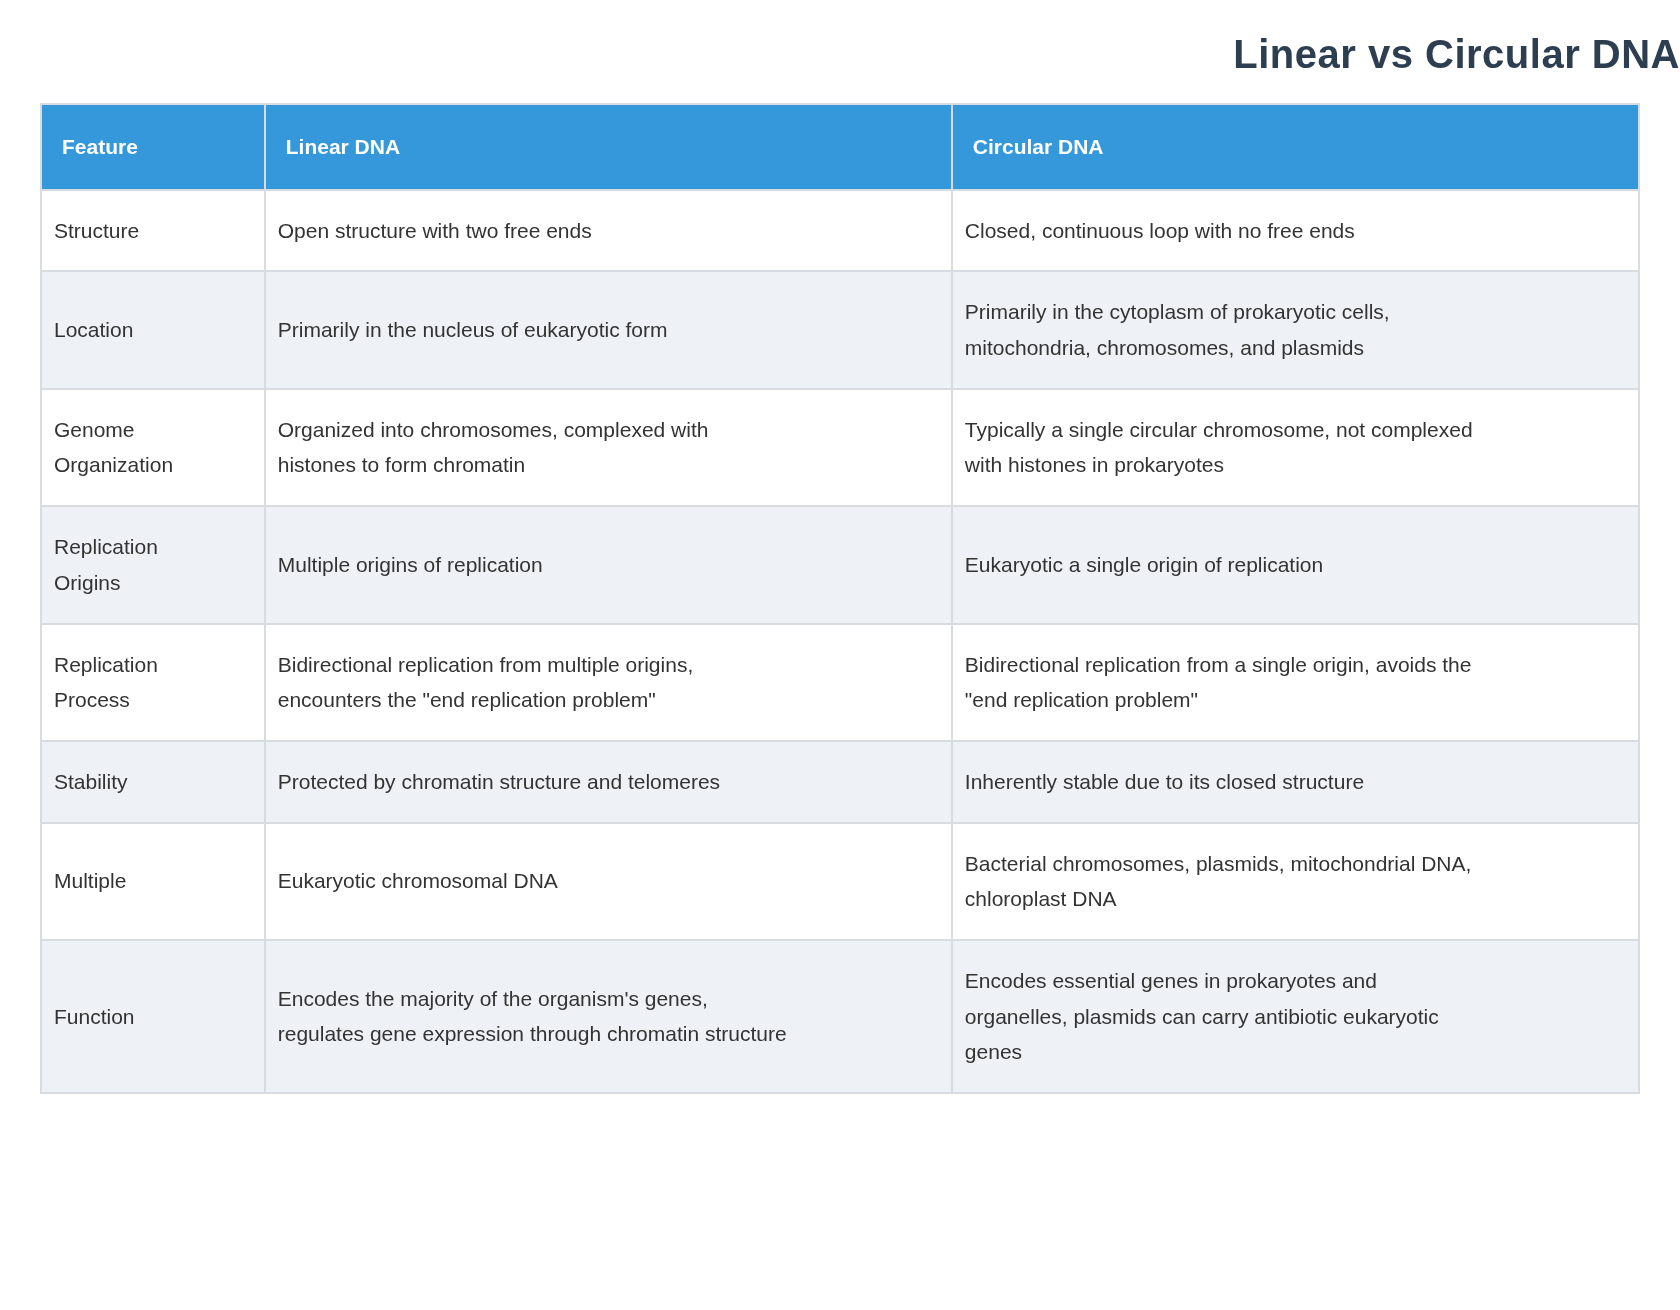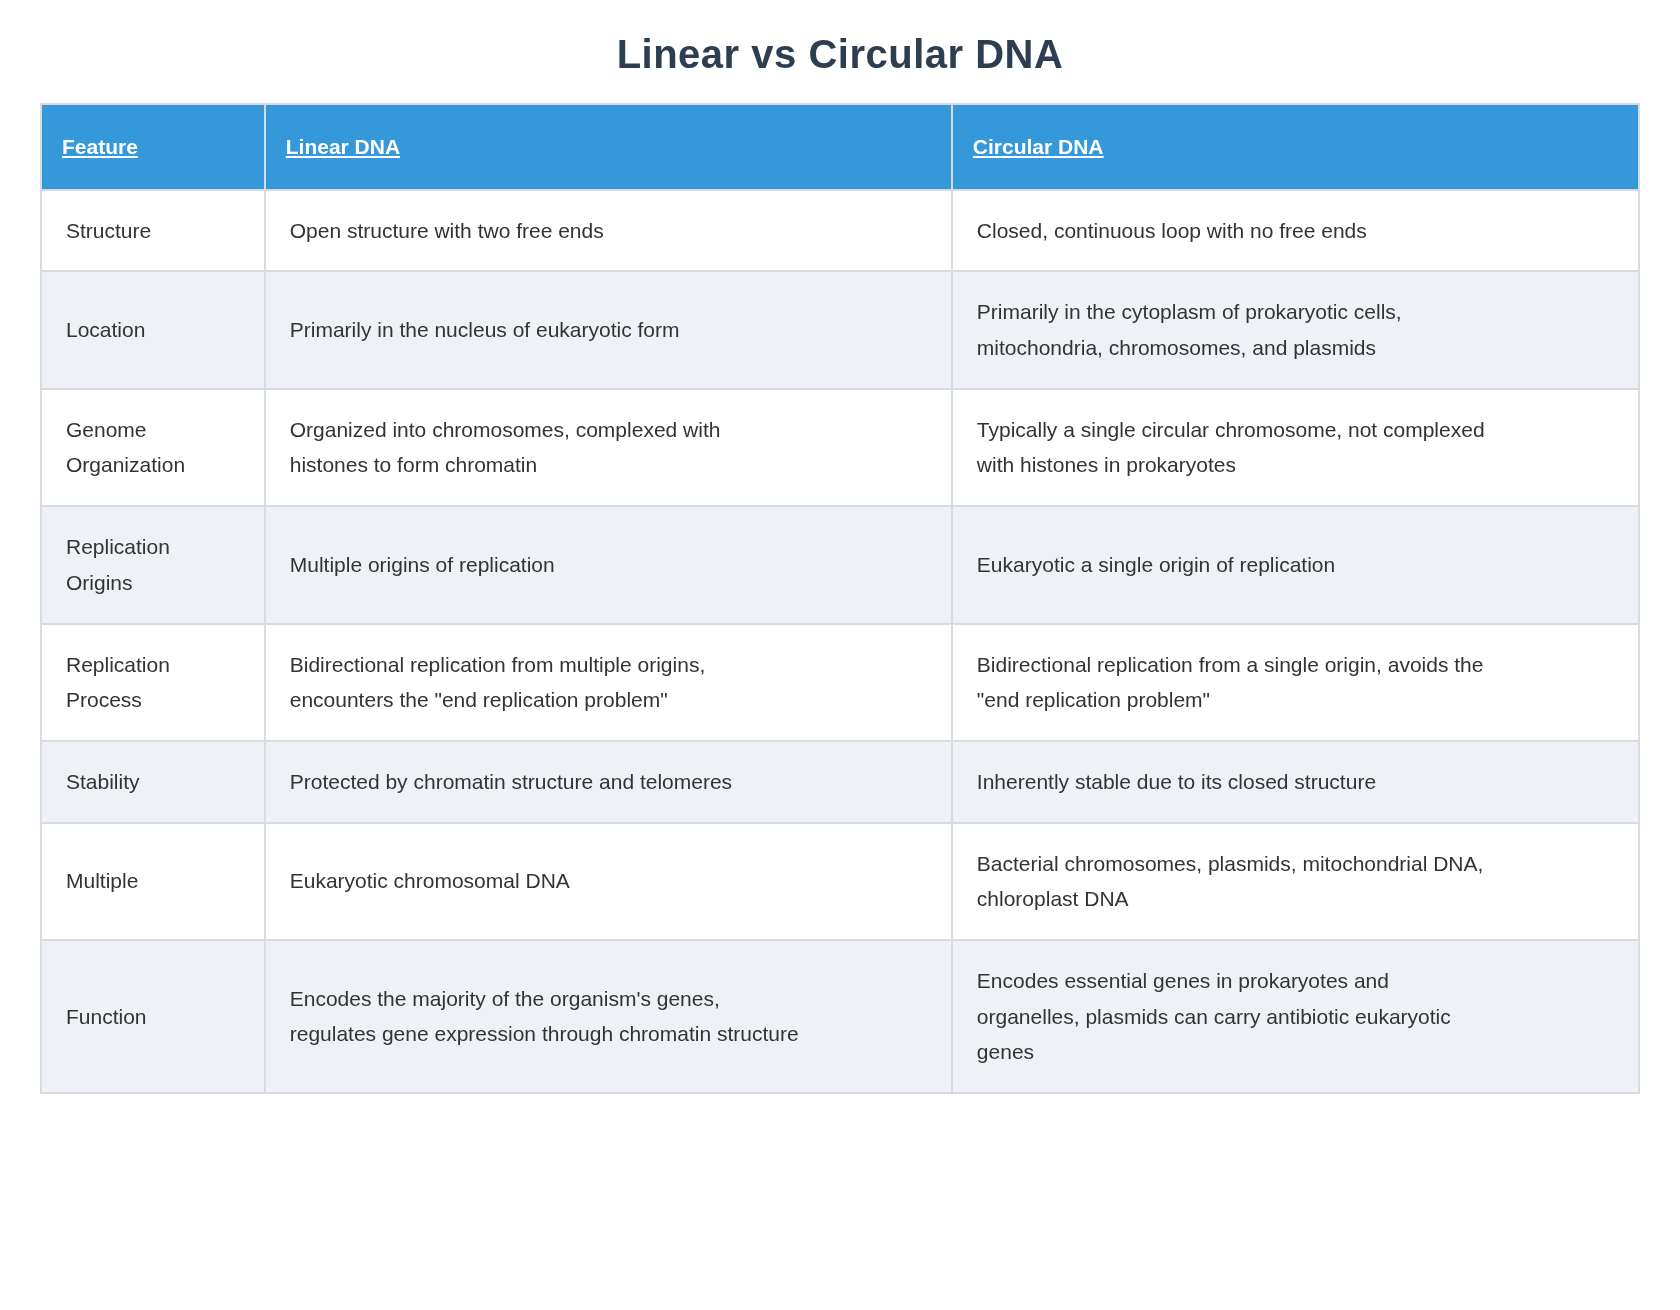--- a/index.html
+++ b/index.html
@@ -16,52 +16,51 @@
   body{
     width:1680px;
     height:1310px;
     overflow:hidden;
     font-family:"Liberation Sans","DejaVu Sans",sans-serif;
     color:var(--body-text);
   }
   .page-title{
     margin-top:32px;
     margin-bottom:26px;
-    text-align:center;
+    text-align:right;
     font-size:40px;
     font-weight:700;
     color:var(--title-text);
     letter-spacing:0.5px;
   }
   table.compare{
     width:1600px;
     margin:0 40px;
     border-collapse:collapse;
     table-layout:fixed;
   }
   col.c-feature{width:14%;}
   col.c-linear{width:43%;}
   col.c-circular{width:43%;}
   th,td{
     border:2px solid var(--border);
     text-align:left;
     vertical-align:middle;
     font-size:21px;
     line-height:1.7;
-    padding:22px 24px;
+    padding:22px 12px;
     white-space:pre-line;
     overflow-wrap:break-word;
   }
   thead th{
     background:var(--header-bg);
     color:var(--header-text);
     font-weight:700;
     padding:24px 20px;
     white-space:nowrap;
-    text-decoration:underline;
   }
   tbody tr:nth-child(even) td{
     background:var(--row-stripe);
   }
   tbody tr:nth-child(odd) td{
     background:#ffffff;
   }
 </style>
 </head>
 <body>

